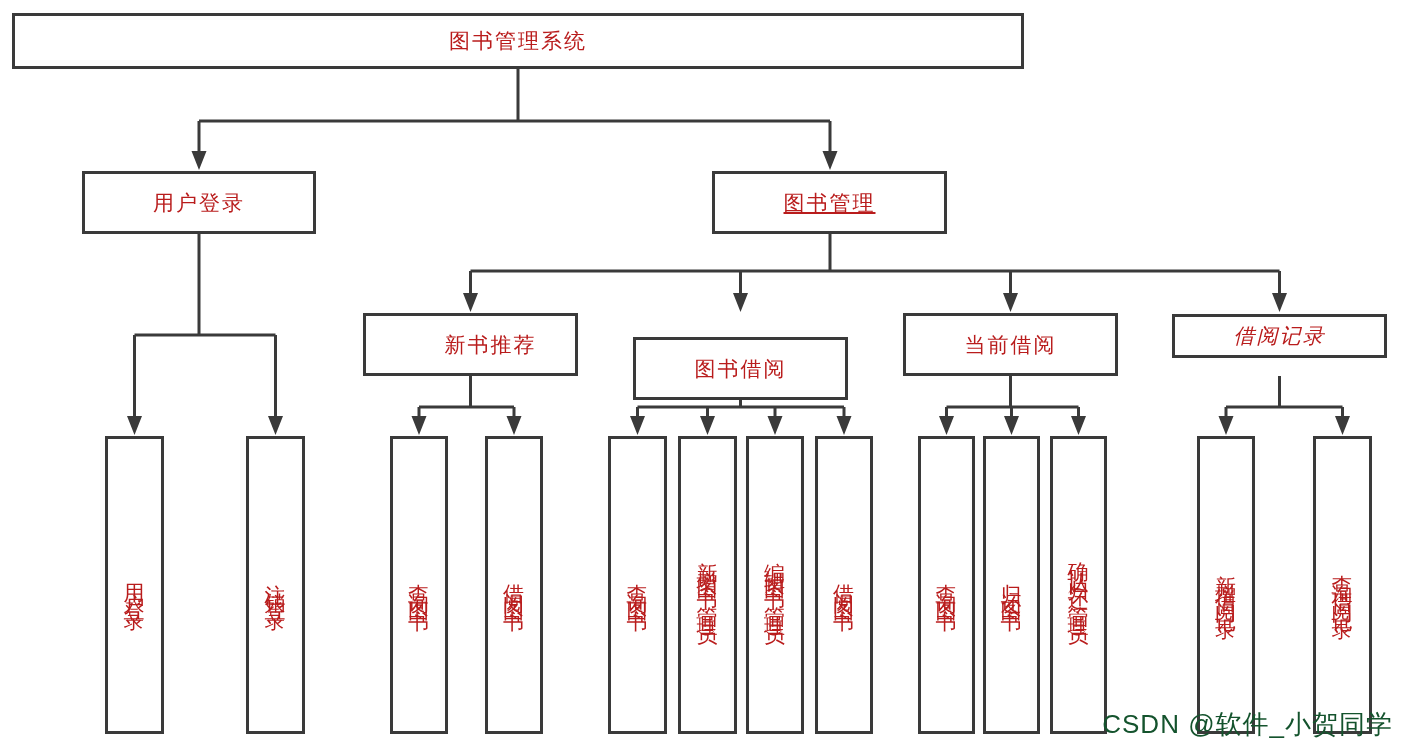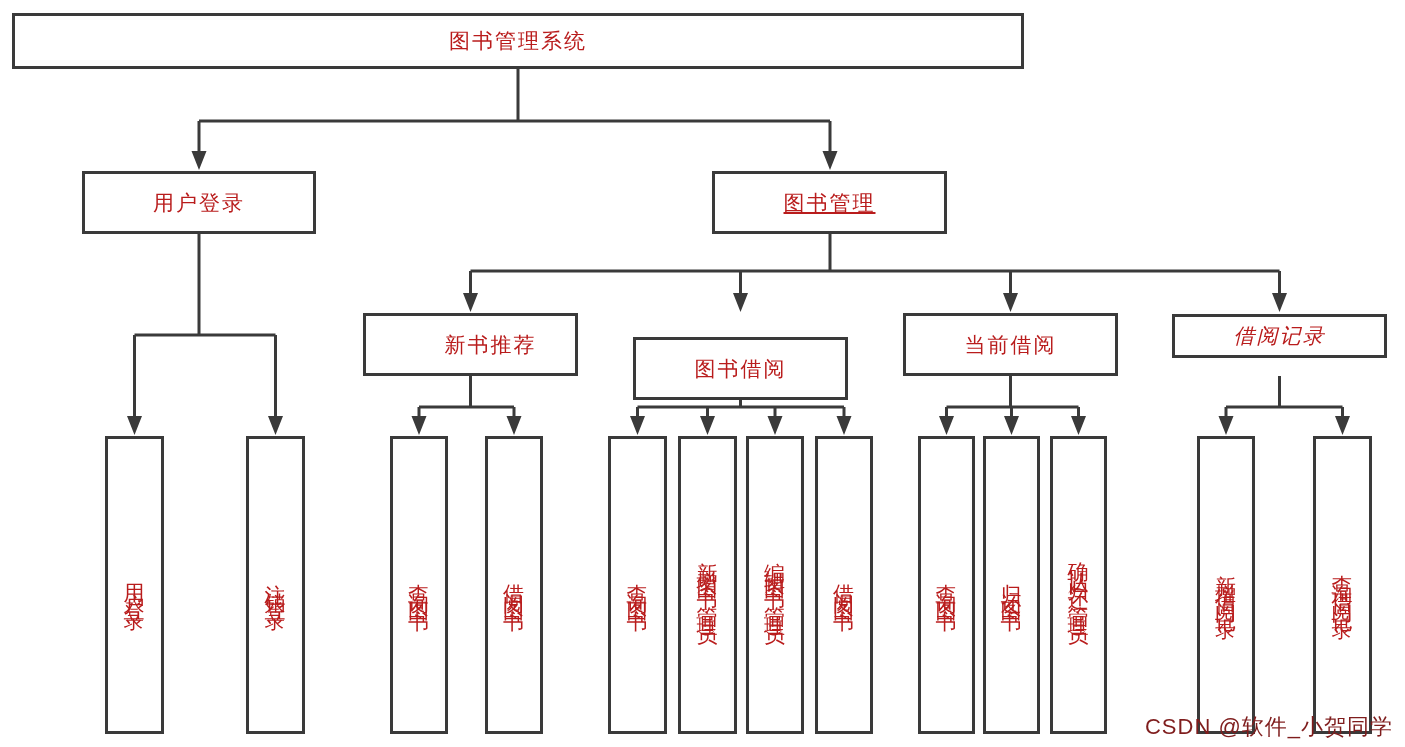--- a/index.html
+++ b/index.html
@@ -37,23 +37,23 @@
     text-orientation: mixed;
     font-size: 21px;
     letter-spacing: 9px;
     line-height: 1;
     white-space: nowrap;
   }
   .watermark {
     position: absolute;
     right: 12px;
     bottom: 5px;
-    font-size: 22px;
+    font-size: 26px;
     letter-spacing: 1px;
-    color: #7f1d1d;
+    color: #14532d;
     white-space: nowrap;
   }
 </style>
 </head>
 <body>
 
 <div class="canvas">
 
   <svg class="wires" viewBox="0 0 1405 747" xmlns="http://www.w3.org/2000/svg">
 

